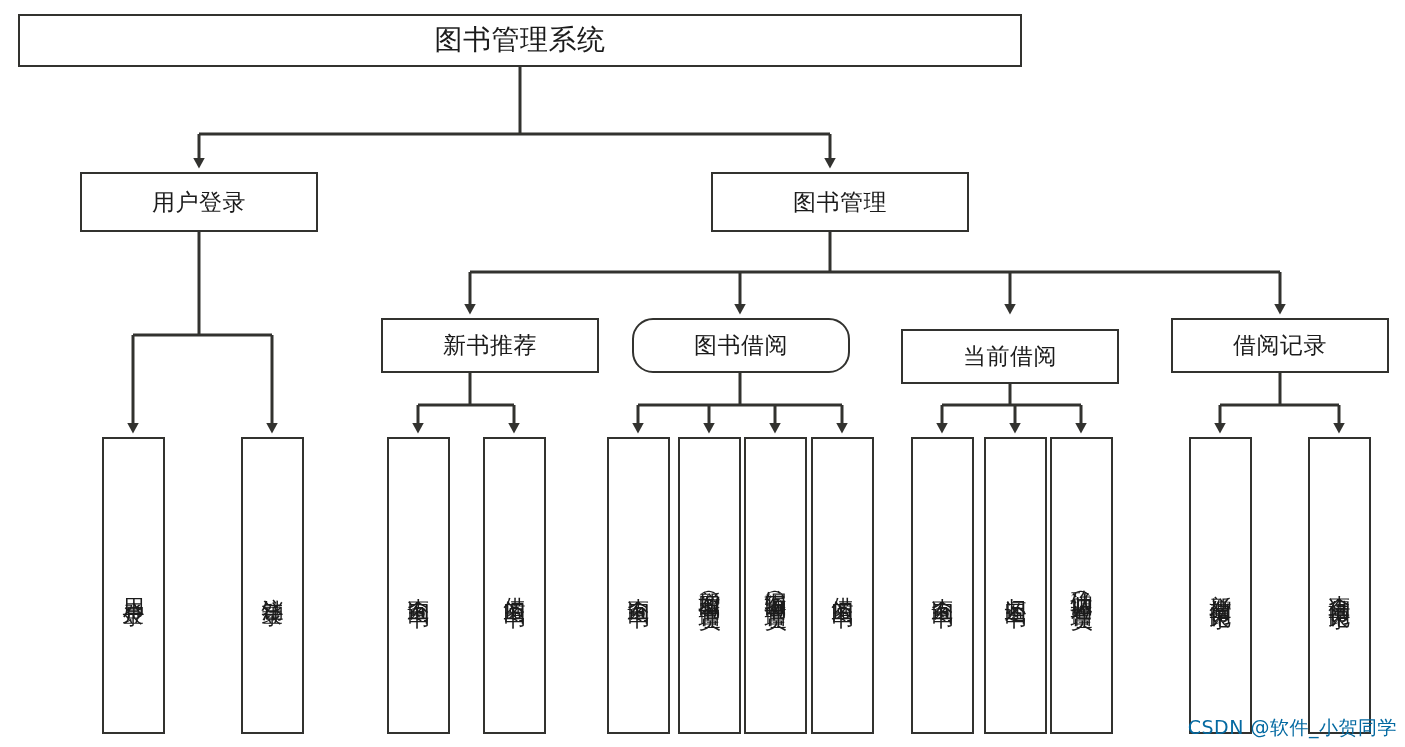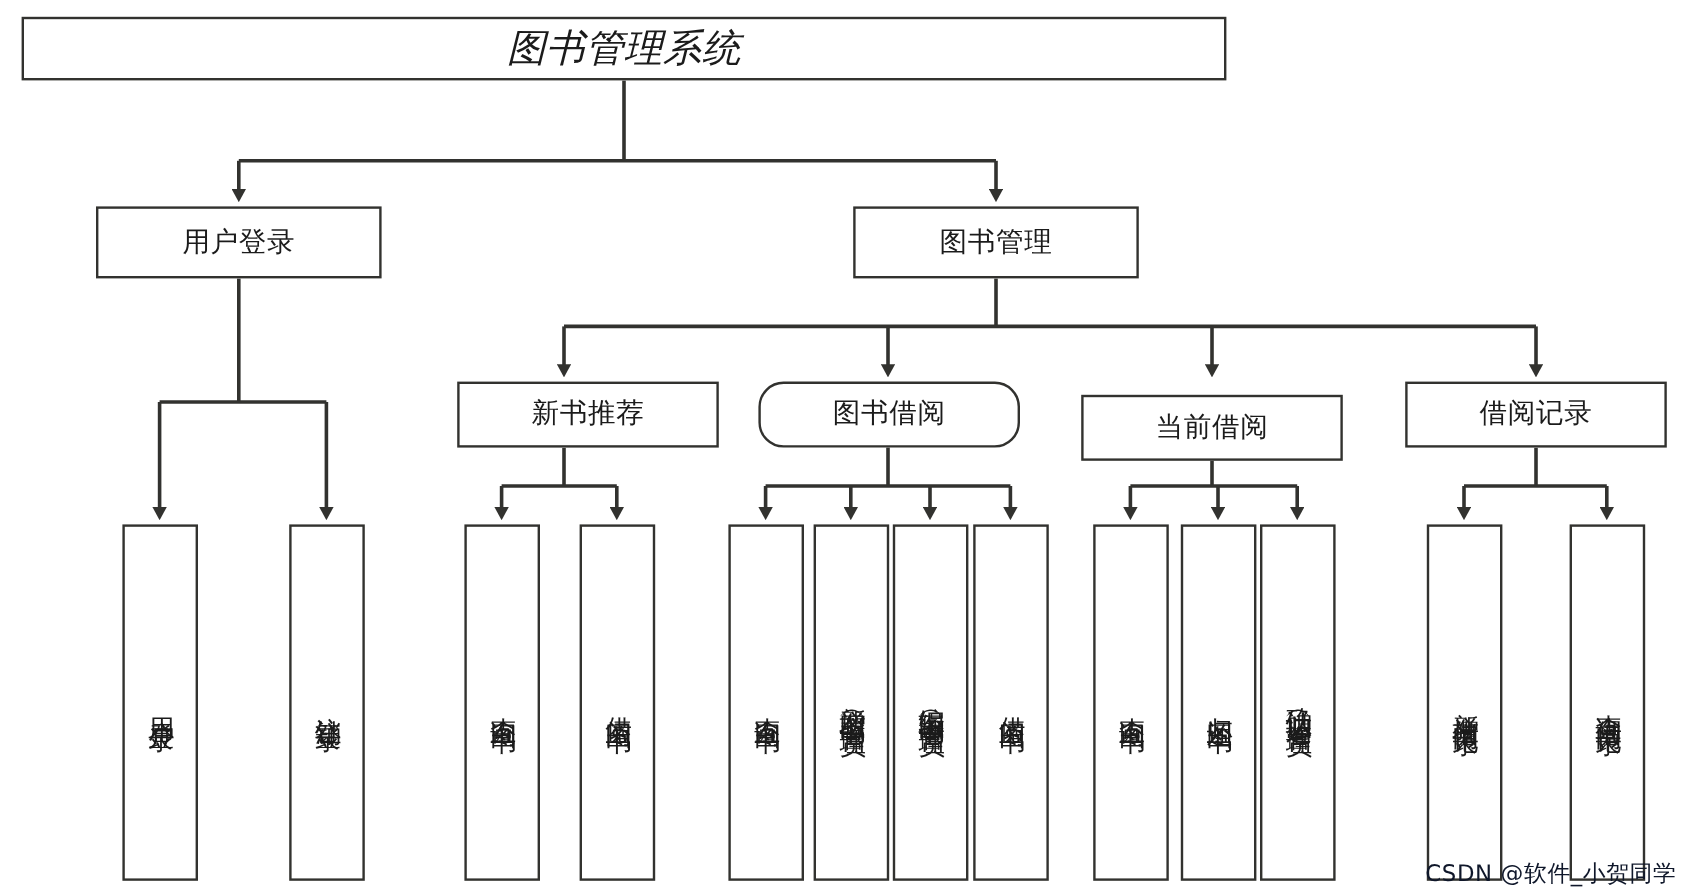--- a/index.html
+++ b/index.html
@@ -42,28 +42,28 @@
     letter-spacing: 0.5px;
     white-space: nowrap;
     text-align: center;
   }
   .node-box.vertical .node-label {
     writing-mode: vertical-rl;
     text-orientation: upright;
     letter-spacing: 3px;
     line-height: 1;
   }
-  .node-box.root .node-label { font-size: 32px; font-style: italic; }
+  .node-box.root .node-label { font-size: 28px; }
   .node-box.level2 .node-label { font-size: 23px; }
   .node-box.leaf .node-label { font-size: 22px; }
   #watermark {
     position: absolute;
     right: 8px;
     bottom: 6px;
-    color: #0f172a;
+    color: #0369a1;
     font-size: 19px;
     white-space: nowrap;
     letter-spacing: 0.5px;
     pointer-events: none;
   }
 </style>
 </head>
 <body>
 
 <div id="canvas">
@@ -111,21 +111,21 @@
       </g>
   </svg>
 
   <div id="node-layer">
       <div class="node-box root" style="left: 18px; top: 14px; width: 1004px; height: 53px;">
         <span class="node-label">图书管理系统</span>
       </div>
       <div class="node-box level2" style="left: 80px; top: 172px; width: 238px; height: 60px;">
         <span class="node-label">用户登录</span>
       </div>
-      <div class="node-box level2" style="left: 711px; top: 172px; width: 238px; height: 60px;">
+      <div class="node-box level2" style="left: 711px; top: 172px; width: 258px; height: 60px;">
         <span class="node-label">图书管理</span>
       </div>
       <div class="node-box level2 level3" style="left: 361px; top: 318px; width: 218px; height: 55px; margin-left: 20px;">
         <span class="node-label">新书推荐</span>
       </div>
       <div class="node-box level2 level3" style="left: 632px; top: 318px; width: 218px; height: 55px; border-radius: 21px;">
         <span class="node-label">图书借阅</span>
       </div>
       <div class="node-box level2 level3" style="left: 901px; top: 318px; width: 218px; height: 55px; margin-top: 11px;">
         <span class="node-label">当前借阅</span>

